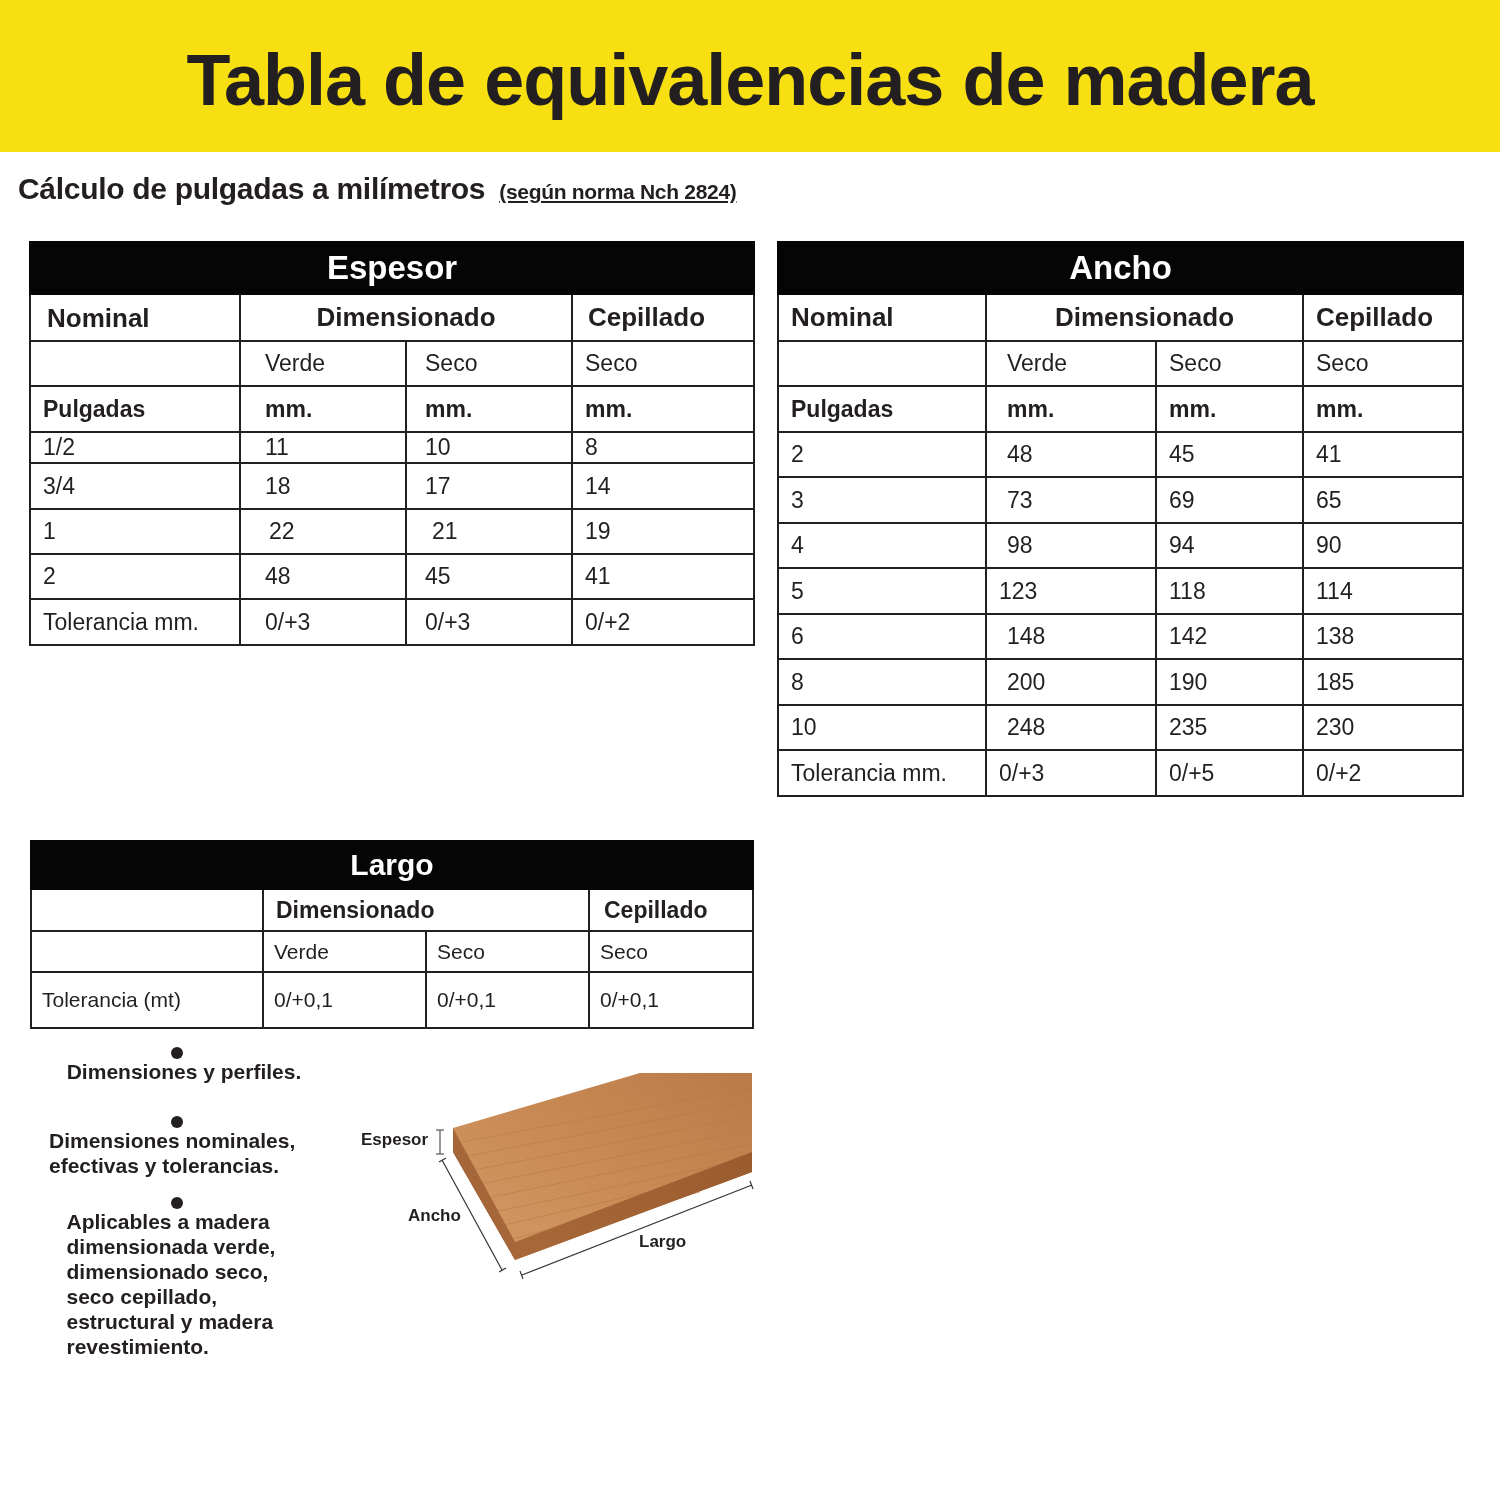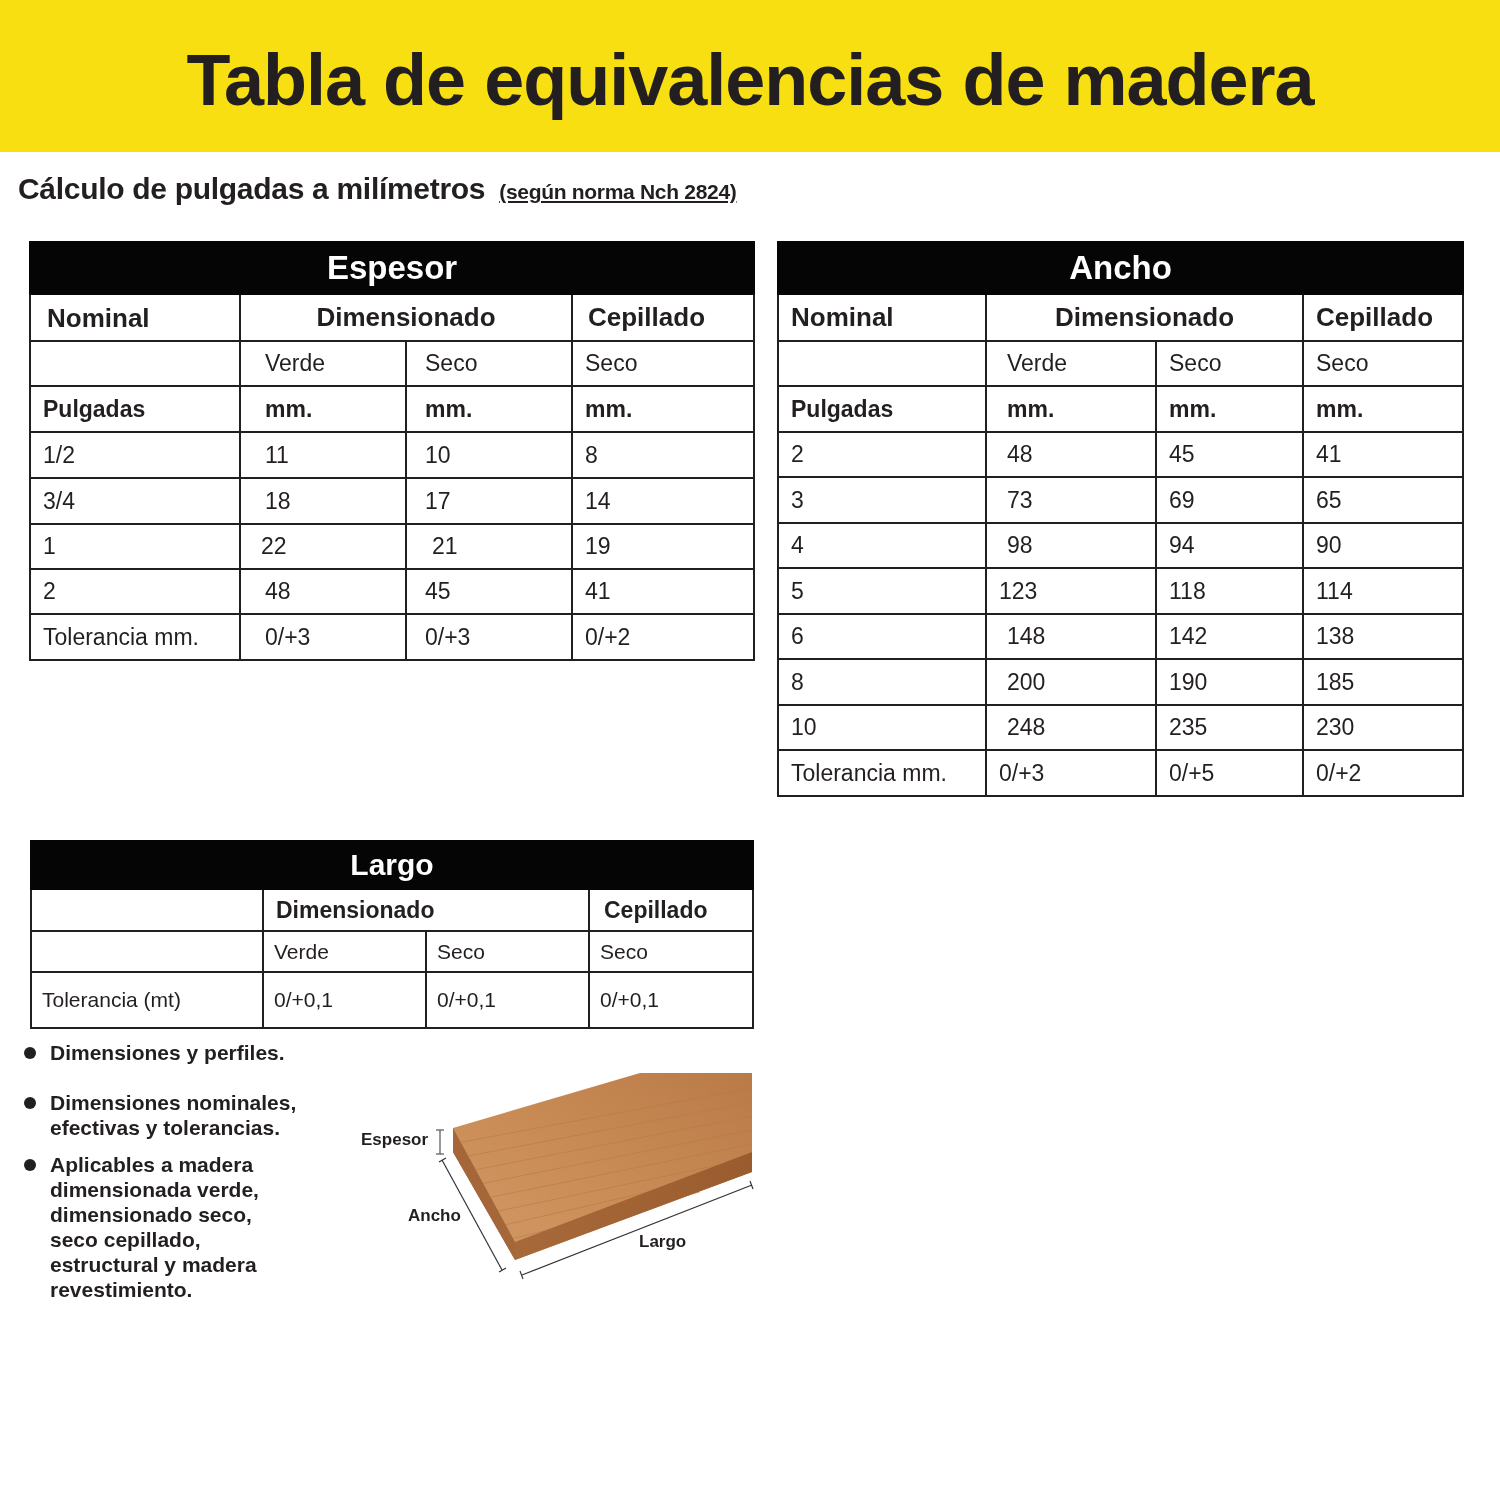--- a/index.html
+++ b/index.html
@@ -19,21 +19,21 @@
   .c { text-align: center !important; padding-left: 0 !important; }
   .big { font-size: 26px !important; }
 
   #espesor { left: 29px; top: 241px; width: 724px; }
   #ancho { left: 777px; top: 241px; width: 685px; }
   #largo { left: 30px; top: 840px; width: 722px; }
   #largo td { font-size: 21px; }
   #largo th.title { font-size: 30px; }
 
   .bullets { position: absolute; left: 24px; top: 1040px; width: 320px; }
-  .bullet { display: flex; align-items: flex-start; font-size: 21px; font-weight: bold; line-height: 25px; color: #231f20; }
+  .bullet { display: flex; align-items: center; font-size: 21px; font-weight: bold; line-height: 25px; color: #231f20; flex-direction: column; }
   .bullet .dot { width: 12px; height: 12px; border-radius: 50%; background: #231f20; margin-top: 7px; margin-right: 14px; flex: 0 0 12px; }
   .bullet + .bullet { margin-top: 25px; }
   .bullet:nth-child(3) { margin-top: 12px; }
 
   .diagram { position: absolute; left: 350px; top: 1060px; width: 410px; height: 230px; }
   .diagram .lbl { position: absolute; font-size: 17px; font-weight: bold; color: #231f20; }
 </style>
 </head>
 <body>
 
@@ -66,35 +66,35 @@
     <td style="padding-left:24px">Verde</td>
     <td style="padding-left:18px">Seco</td>
     <td>Seco</td>
   </tr>
   <tr style="height:46px">
     <td class="b">Pulgadas</td>
     <td class="b" style="padding-left:24px">mm.</td>
     <td class="b" style="padding-left:18px">mm.</td>
     <td class="b">mm.</td>
   </tr>
-  <tr style="height:46px">
+  <tr style="height:31px">
     <td>1/2</td>
     <td style="padding-left:24px">11</td>
     <td style="padding-left:18px">10</td>
     <td>8</td>
   </tr>
   <tr style="height:46px">
     <td>3/4</td>
     <td style="padding-left:24px">18</td>
     <td style="padding-left:18px">17</td>
     <td>14</td>
   </tr>
   <tr style="height:45px">
     <td>1</td>
-    <td style="padding-left:20px">22</td>
+    <td style="padding-left:28px">22</td>
     <td style="padding-left:25px">21</td>
     <td>19</td>
   </tr>
   <tr style="height:45px">
     <td>2</td>
     <td style="padding-left:24px">48</td>
     <td style="padding-left:18px">45</td>
     <td>41</td>
   </tr>
   <tr style="height:46px">

